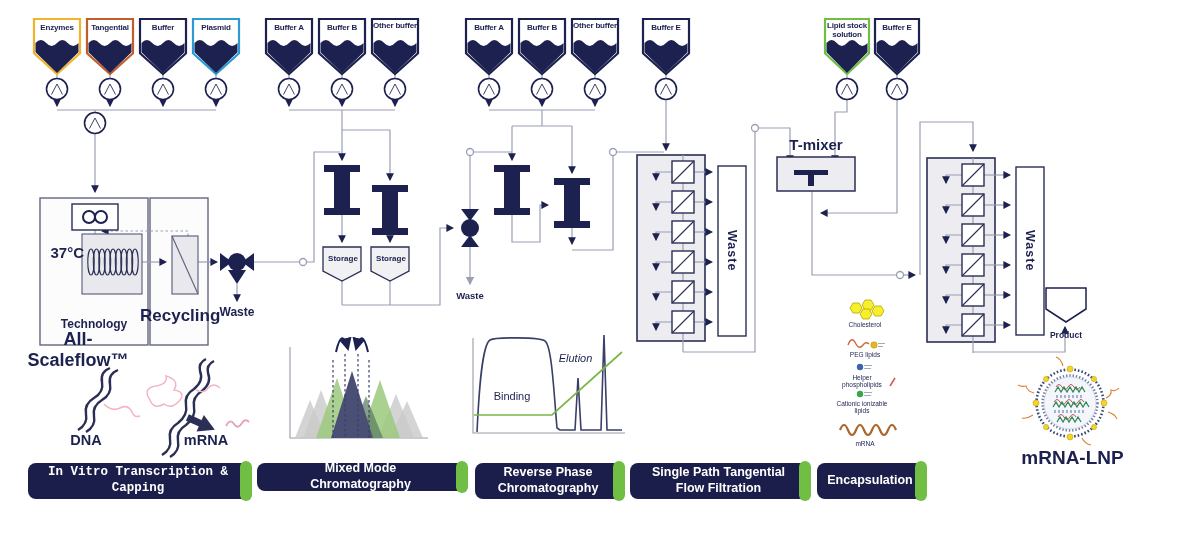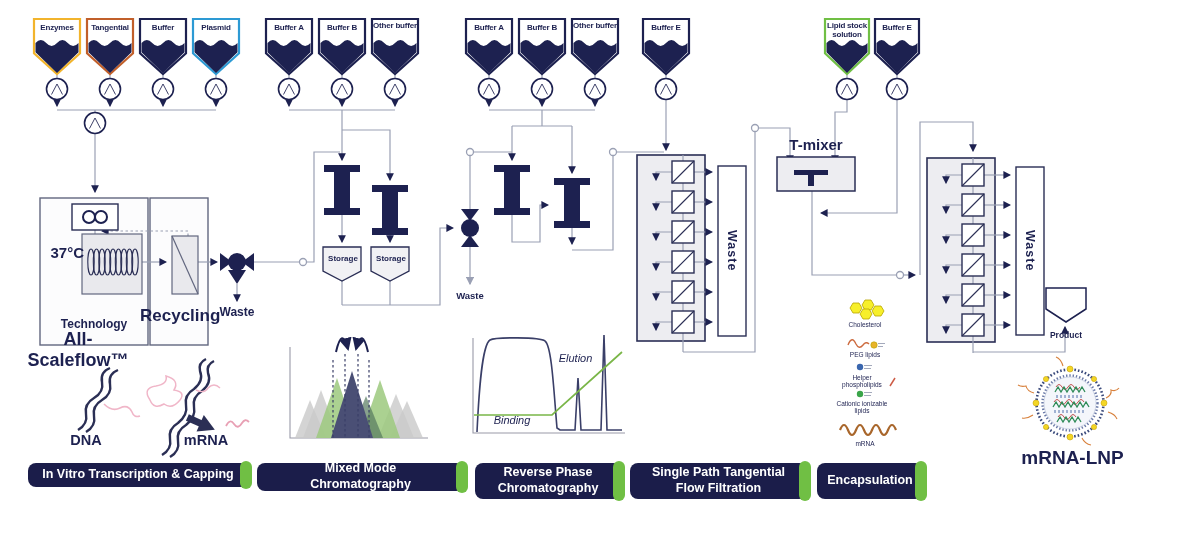--- a/index.html
+++ b/index.html
@@ -403,28 +403,28 @@
 <div class="lbl" style="left:372px;top:254px;width:38px;font-size:8px;">Storage</div>
 <div class="lbl rot" style="left:718px;top:166px;width:28px;height:170px;font-size:12.5px;display:flex;align-items:center;justify-content:center;">Waste</div>
 <div class="lbl rot" style="left:1016px;top:167px;width:28px;height:168px;font-size:12.5px;display:flex;align-items:center;justify-content:center;">Waste</div>
 <div class="lbl" style="left:777px;top:136px;width:78px;font-size:15px;">T-mixer</div>
 <div class="lbl" style="left:1046px;top:294px;width:40px;font-size:8.5px;margin-top:37px;">Product</div>
 
 <div class="lbl" style="left:62px;top:432px;width:48px;font-size:14.5px;">DNA</div>
 <div class="lbl" style="left:176px;top:432px;width:60px;font-size:14.5px;">mRNA</div>
 <div class="lbl" style="left:1005px;top:447px;width:135px;font-size:19px;">mRNA-LNP</div>
 
-<div class="lbl" style="left:482px;top:390px;width:60px;font-size:11px;font-style:italic;font-weight:normal;margin-top:24px;">Binding</div>
+<div class="lbl" style="left:482px;top:390px;width:60px;font-size:11px;font-weight:normal;">Binding</div>
 <div class="lbl" style="left:548px;top:352px;width:55px;font-size:11px;font-style:italic;font-weight:normal;">Elution</div>
 
 <div class="lbl" style="left:834px;top:321px;width:62px;font-size:6.5px;font-weight:normal;">Cholesterol</div>
 <div class="lbl" style="left:834px;top:351px;width:62px;font-size:6.5px;font-weight:normal;">PEG lipids</div>
 <div class="lbl" style="left:840px;top:374px;width:44px;font-size:6.5px;font-weight:normal;">Helper phospholipids</div>
 <div class="lbl" style="left:831px;top:400px;width:62px;font-size:6.5px;font-weight:normal;">Cationic ionizable lipids</div>
 <div class="lbl" style="left:834px;top:440px;width:62px;font-size:6.5px;font-weight:normal;">mRNA</div>
 
-<div class="banner" style="left:28px;top:463px;width:220px;height:24px;">In Vitro Transcription &amp;  Capping</div>
+<div class="banner" style="left:28px;top:463px;width:220px;height:36px;font-family:Liberation Mono, monospace;">In Vitro Transcription &amp;  Capping</div>
 <div class="banner" style="left:257px;top:463px;width:207px;height:28px;padding:0 28px;box-sizing:border-box;">Mixed Mode Chromatography</div>
 <div class="banner" style="left:475px;top:463px;width:146px;height:36px;padding:0 14px;box-sizing:border-box;">Reverse Phase Chromatography</div>
 <div class="banner" style="left:630px;top:463px;width:177px;height:36px;padding:0 10px;box-sizing:border-box;">Single Path Tangential Flow Filtration</div>
 <div class="banner" style="left:817px;top:463px;width:106px;height:36px;">Encapsulation</div>
 
 </div>
 
 </body></html>

